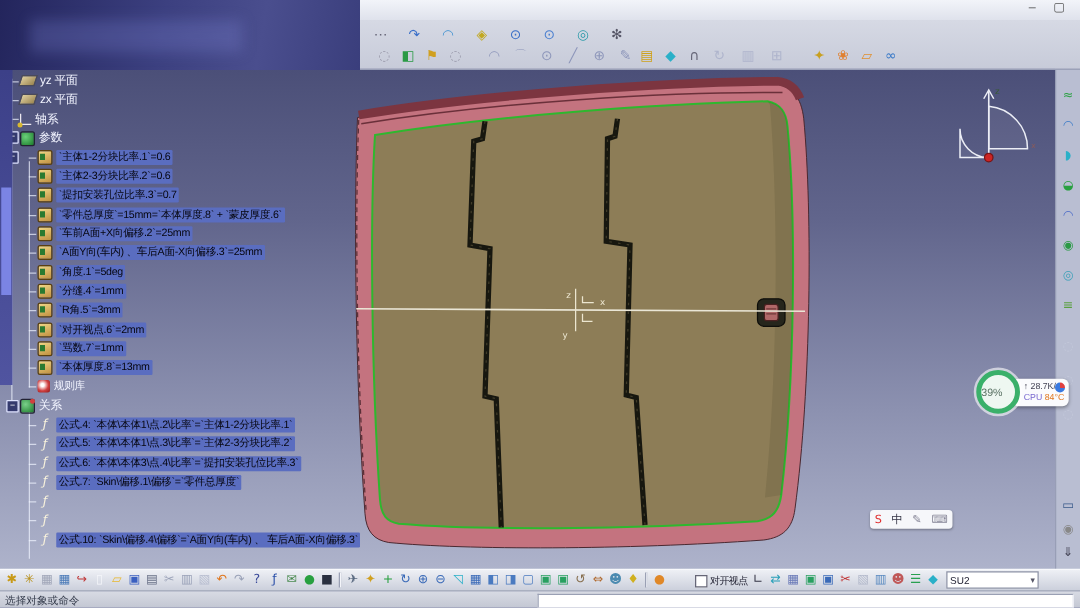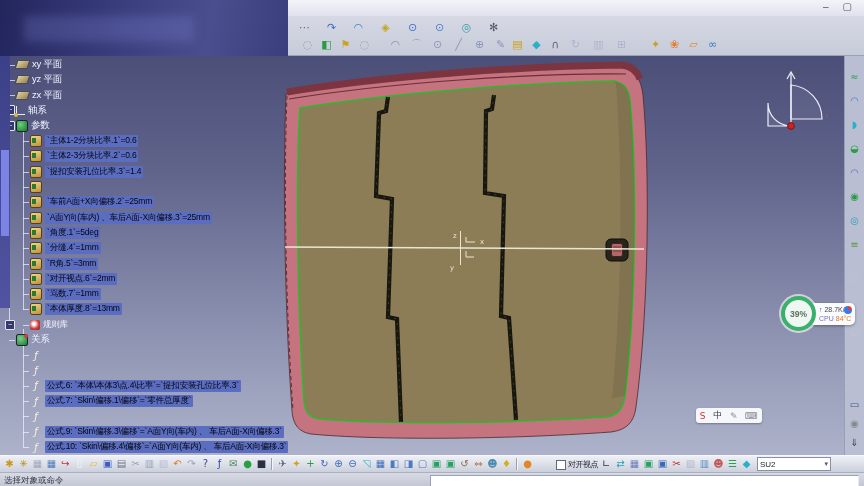--- a/index.html
+++ b/index.html
@@ -65,22 +65,22 @@
   
   #right-dock{position:absolute;right:0;top:55px;width:19px;height:401px;z-index:3;
     background:#b9bed2;border-left:1px solid #989eb6;}
   #right-dock .col{display:flex;flex-direction:column;align-items:center;gap:9px;margin-top:14px;}
   #right-dock .col2{margin-top:18px;gap:12px;}
   #right-dock .colb{position:absolute;bottom:6px;left:0;right:0;display:flex;
     flex-direction:column;align-items:center;gap:4px;}
   
   #monitor{position:absolute;left:781px;top:296px;z-index:8;display:flex;align-items:center;}
   #mon-ring{width:27px;height:27px;border-radius:50%;border:4px solid #3ab06a;background:#eef7f1;
-    box-shadow:0 0 0 2px rgba(255,255,255,.6);display:flex;align-items:center;justify-content:center;
-    font-size:8.5px;color:#5a7264;font-weight:bold;z-index:2;}
+    box-shadow:0 0 0 2px rgba(255,255,255,.6);display:flex;align-items:center;
+    font-size:8.5px;color:#5a7264;font-weight:normal;z-index:2;}
   #mon-pill{margin-left:-6px;background:#fafbfd;border-radius:5px;padding:2px 4px 2px 9px;
     box-shadow:0 1px 3px rgba(0,0,0,.35);font-size:7px;line-height:9px;color:#445;position:relative;}
   #mon-pill .cpu{color:#7a6ad0;} #mon-pill .temp{color:#e07820;}
   #mon-dot{position:absolute;right:3px;top:3px;width:8px;height:8px;border-radius:50%;
     background:conic-gradient(#e04040 0 25%,#3a7ae0 0 100%);}
   
   #ime{position:absolute;left:696px;top:408px;width:66px;height:15px;z-index:8;
     background:#f6f7fa;border-radius:3px;box-shadow:0 1px 2px rgba(0,0,0,.3);
     display:flex;align-items:center;justify-content:space-around;font-size:9px;
     font-family:"DejaVu Sans",sans-serif;}
@@ -160,24 +160,20 @@
 <div id="tree">
   <span class="tline" id="trunk" style="left:9px;top:6px;height:262px;"></span>
   <span class="tline" style="left:23px;top:72px;height:181px;"></span>
   <span class="tline" style="left:23px;top:272px;height:118px;"></span>
   <span class="node" style="left:5px;top:48px;"></span>
   <span class="node" style="left:5px;top:64px;"></span>
   <span class="node" style="left:5px;top:263px;"></span>
 
   <div>
 
-      <div class="trow lv1">
-        <span class="ticon plane"></span>
-        <span class="tlabel">xy 平面</span>
-      </div>
 
       <div class="trow lv1">
         <span class="ticon plane"></span>
         <span class="tlabel">yz 平面</span>
       </div>
 
       <div class="trow lv1">
         <span class="ticon plane"></span>
         <span class="tlabel">zx 平面</span>
       </div>
@@ -200,25 +196,26 @@
         <span class="tlabel hl">`主体1-2分块比率.1`=0.6</span>
       </div>
 
       <div class="trow lv2">
         <span class="ticon param"></span>
         <span class="tlabel hl">`主体2-3分块比率.2`=0.6</span>
       </div>
 
       <div class="trow lv2">
         <span class="ticon param"></span>
-        <span class="tlabel hl">`提扣安装孔位比率.3`=1.4</span>
-      </div>
-
-      <div class="trow lv2">
-        <span class="ticon param"></span>
+        <span class="tlabel hl">`提扣安装孔位比率.3`=0.7</span>
+      </div>
+
+      <div class="trow lv2">
+        <span class="ticon param"></span>
+        <span class="tlabel hl">`零件总厚度`=15mm=`本体厚度.8` + `蒙皮厚度.6`</span>
       </div>
 
       <div class="trow lv2">
         <span class="ticon param"></span>
         <span class="tlabel hl">`车前A面+X向偏移.2`=25mm</span>
       </div>
 
       <div class="trow lv2">
         <span class="ticon param"></span>
         <span class="tlabel hl">`A面Y向(车内) 、车后A面-X向偏移.3`=25mm</span>
@@ -262,43 +259,44 @@
 
   <div class="trow lv1">
     <span class="ticon hdr rel"></span>
     <span class="tlabel">关系</span>
   </div>
 
   <div>
 
       <div class="trow lv2">
         <span class="ticon fx"></span>
-      </div>
-
-      <div class="trow lv2">
-        <span class="ticon fx"></span>
+        <span class="tlabel hl">公式.4: `本体\本体1\点.2\比率`=`主体1-2分块比率.1`</span>
+      </div>
+
+      <div class="trow lv2">
+        <span class="ticon fx"></span>
+        <span class="tlabel hl">公式.5: `本体\本体1\点.3\比率`=`主体2-3分块比率.2`</span>
       </div>
 
       <div class="trow lv2">
         <span class="ticon fx"></span>
         <span class="tlabel hl">公式.6: `本体\本体3\点.4\比率`=`提扣安装孔位比率.3`</span>
       </div>
 
       <div class="trow lv2">
         <span class="ticon fx"></span>
         <span class="tlabel hl">公式.7: `Skin\偏移.1\偏移`=`零件总厚度`</span>
       </div>
 
       <div class="trow lv2">
         <span class="ticon fx"></span>
       </div>
 
       <div class="trow lv2">
         <span class="ticon fx"></span>
-        <span class="tlabel hl">公式.9: `Skin\偏移.3\偏移`=`A面Y向(车内) 、 车后A面-X向偏移.3`</span>
       </div>
 
       <div class="trow lv2">
         <span class="ticon fx"></span>
         <span class="tlabel hl">公式.10: `Skin\偏移.4\偏移`=`A面Y向(车内) 、 车后A面-X向偏移.3`</span>
       </div>
     </div>
 </div>
 
 <div id="titlebar"></div>

